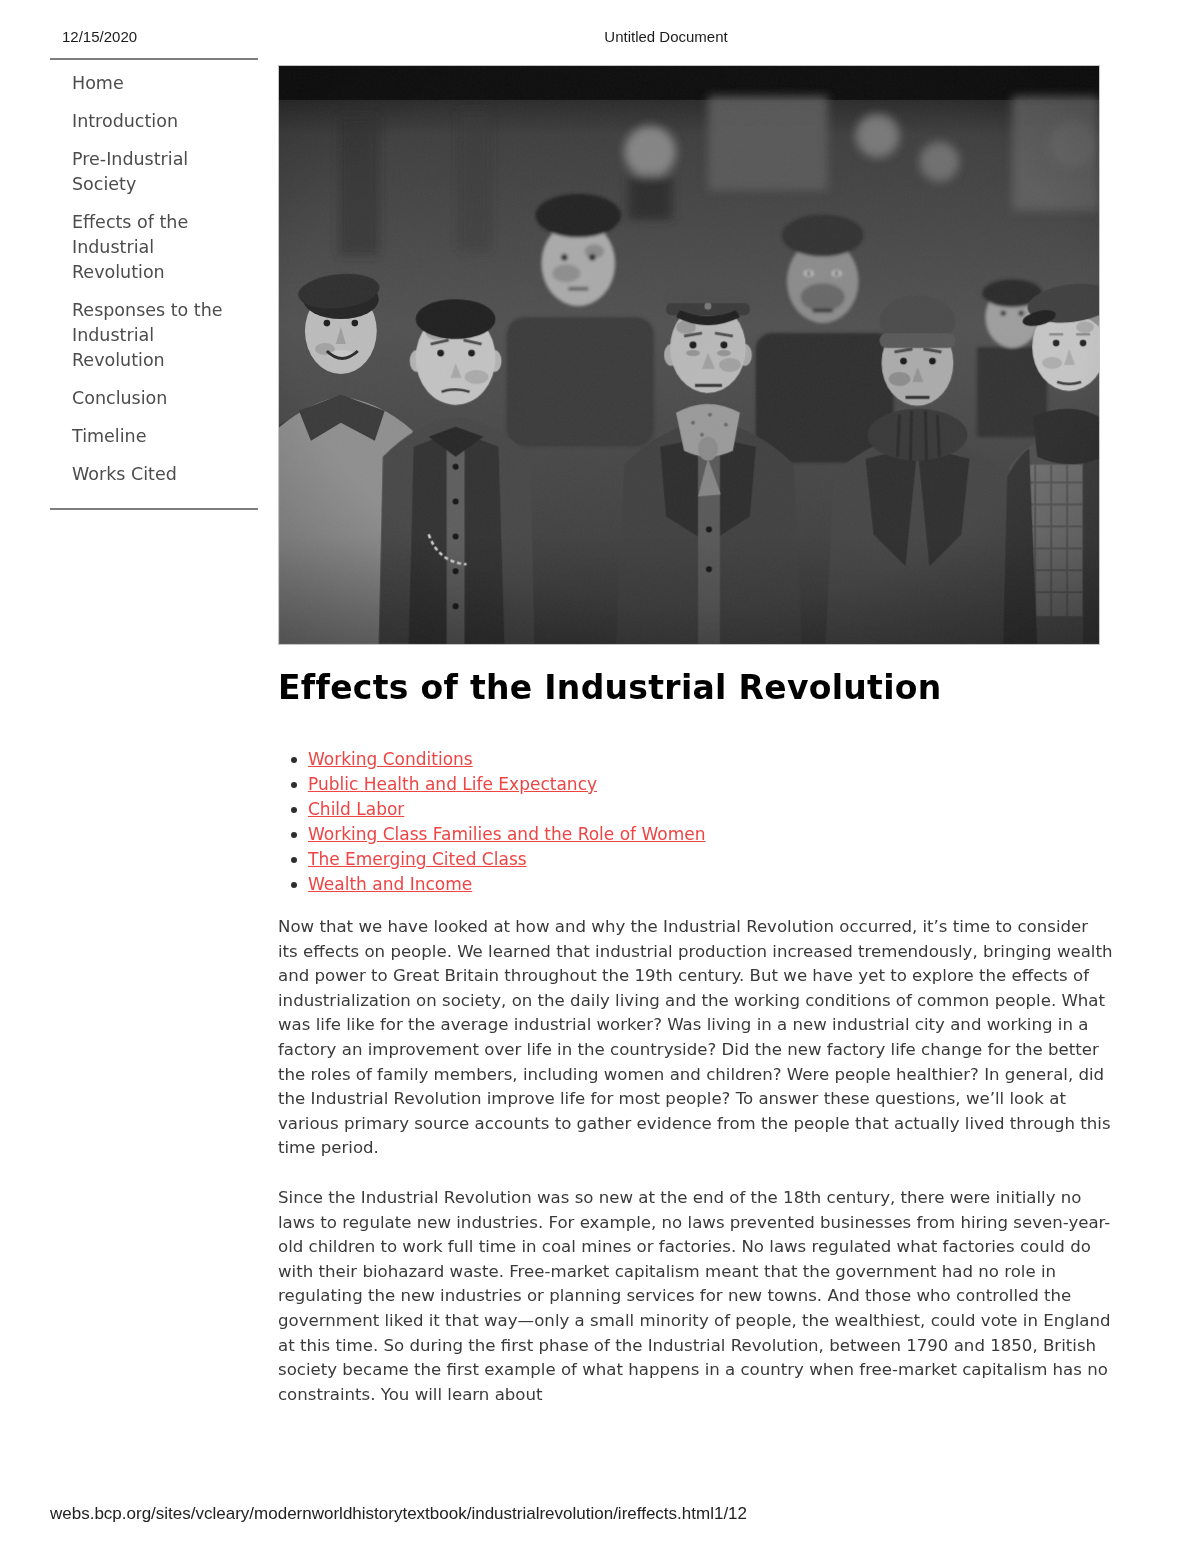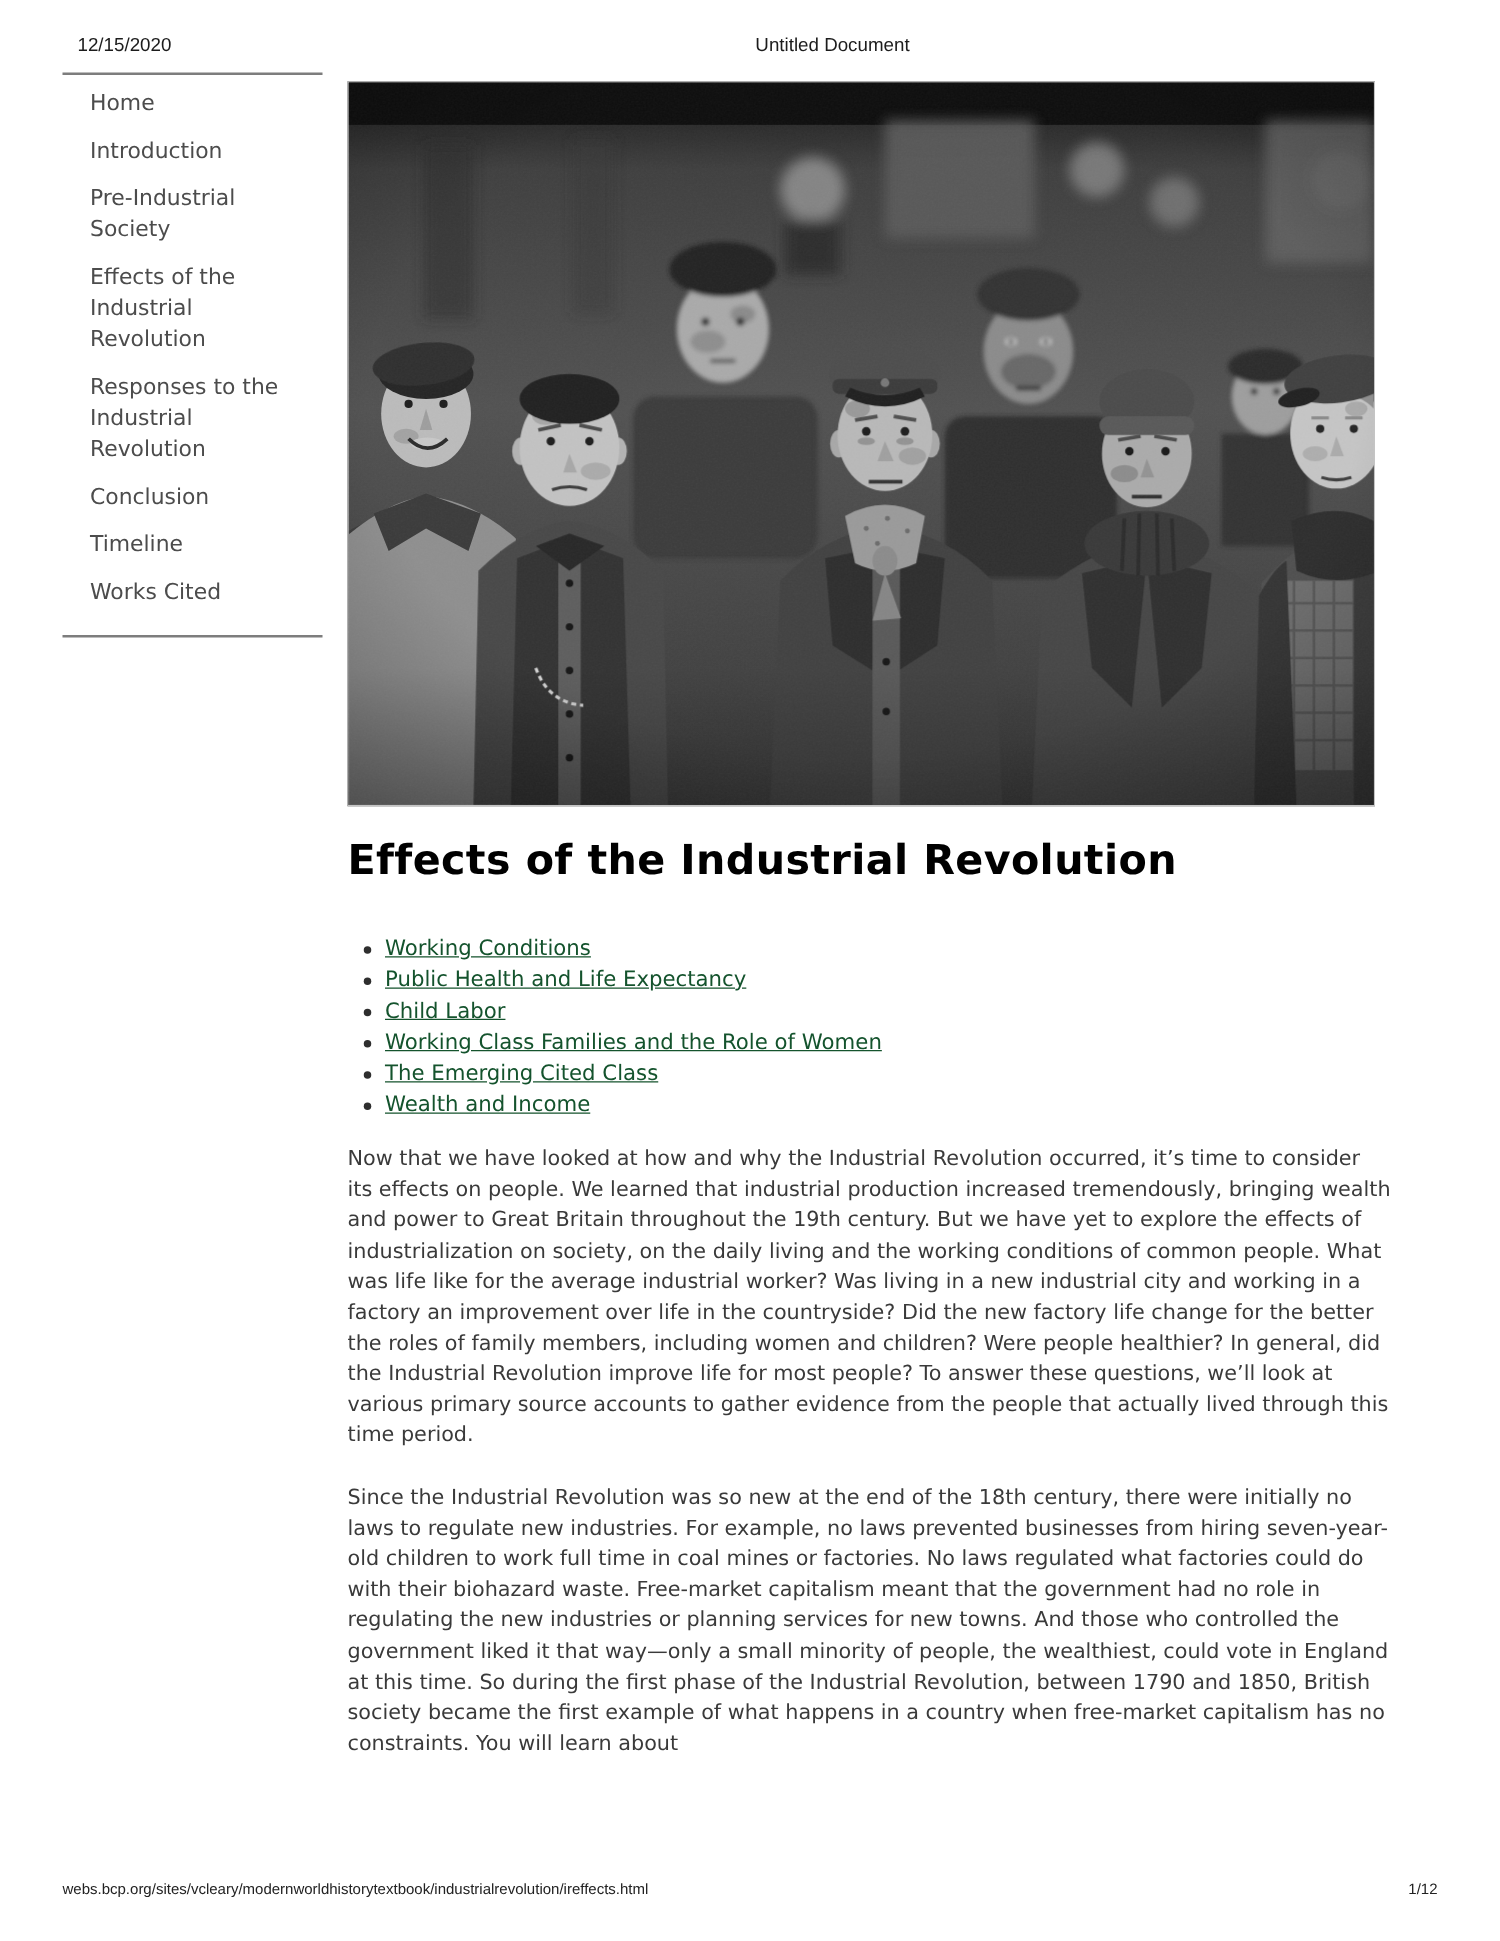--- a/index.html
+++ b/index.html
@@ -82,40 +82,39 @@
     content:"";
     position:absolute;
     left:-17px;
     top:10px;
     width:6px;
     height:6px;
     border-radius:50%;
     background:#2e2e2e;
   }
   .toc a{
-    color:#14532d;
+    color:#ef4444;
     text-decoration:underline;
     cursor:pointer;
   }
   .content p{
     margin:0 17px 25px 0;
     font-size:16.6px;
     line-height:24.6px;
     color:#3a3a3a;
   }
   
   .print-footer{
     position:absolute;
     left:50px;
     top:1504px;
     width:1100px;
     display:flex;
-    justify-content:space-between;
     font-family:"Liberation Sans",sans-serif;
-    font-size:12px;
+    font-size:17px;
     color:#222222;
   }
 </style>
 <title>Untitled Document</title></head>
 <body>
 
 <div class="page">
 
   <div class="print-header">
     <span class="print-date">12/15/2020</span>

